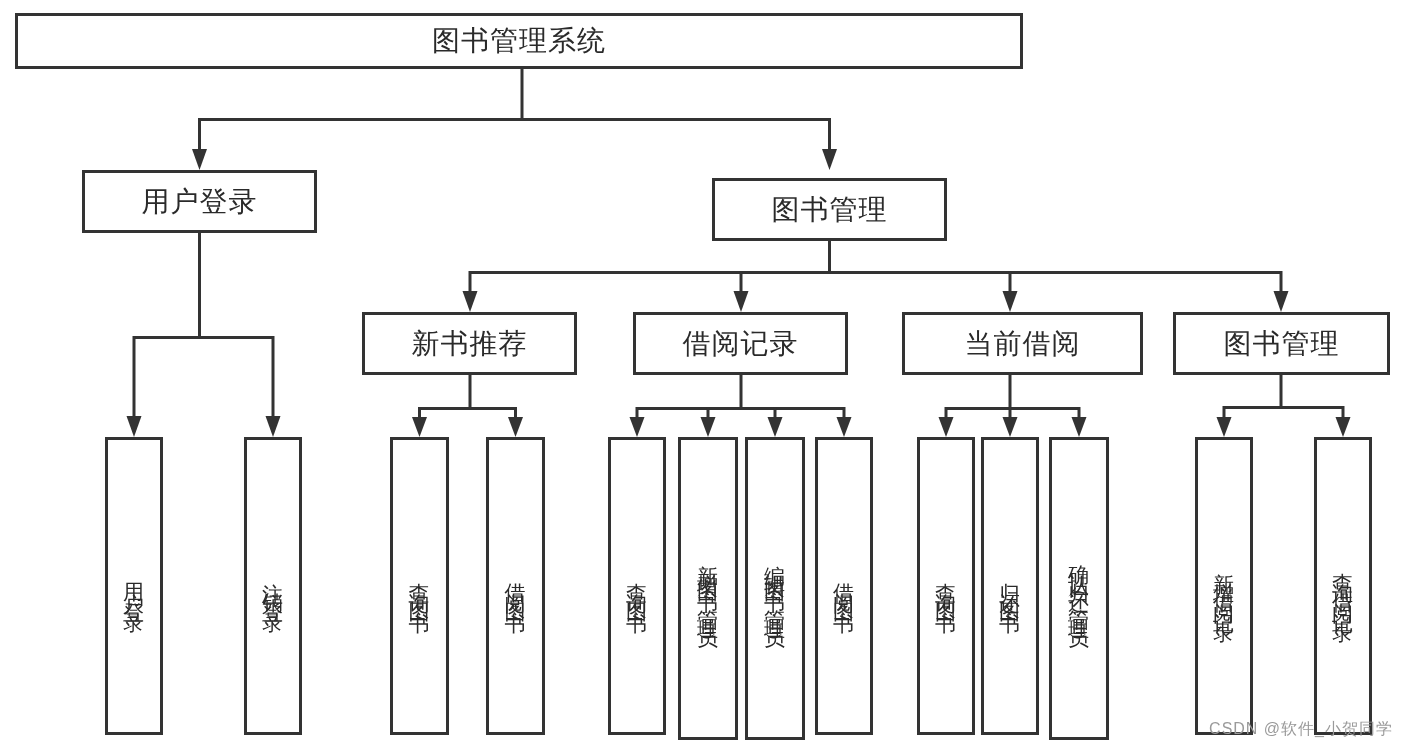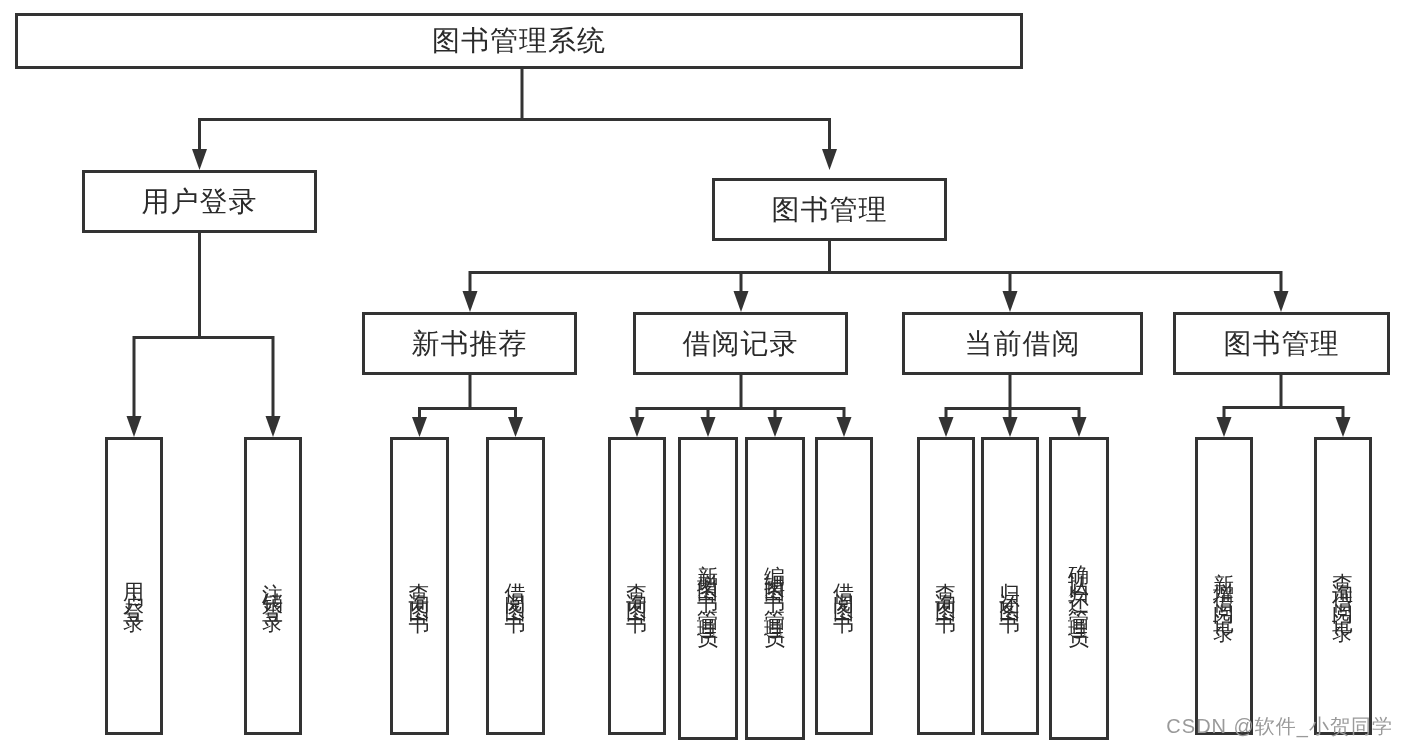--- a/index.html
+++ b/index.html
@@ -25,21 +25,21 @@
   .v-node{
     writing-mode:vertical-rl;
     text-orientation:mixed;
     font-size:21px;
     letter-spacing:10px;
     line-height:1;
   }
   .v-node.tight{letter-spacing:9px;}
   .watermark{
     position:absolute;right:12px;bottom:7px;
-    font-size:20px;color:#9a9a9a;letter-spacing:1px;
+    font-size:16px;color:#9a9a9a;letter-spacing:1px;
     z-index:3;white-space:nowrap;
   }
 </style>
 </head>
 <body>
 
 <div class="canvas">
 
   <svg class="connectors" viewBox="0 0 1405 747" xmlns="http://www.w3.org/2000/svg">
     <g stroke="#333333" stroke-width="3" fill="none">

